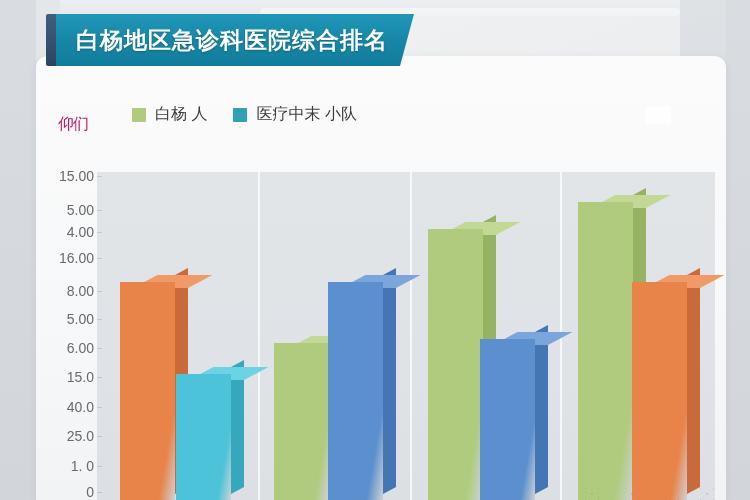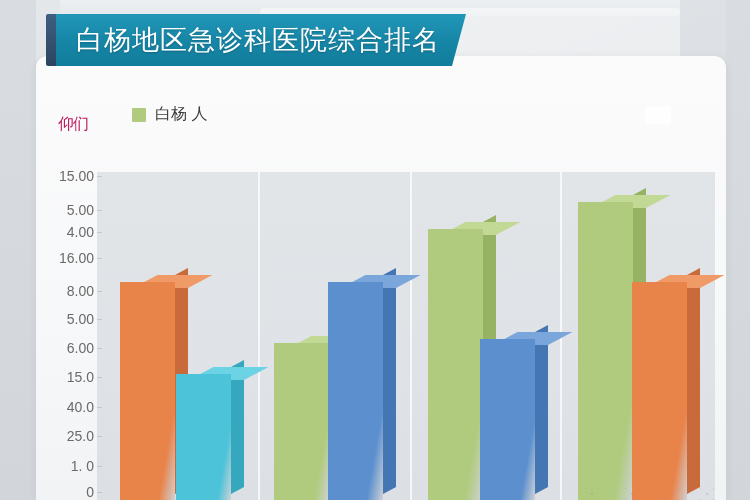--- a/index.html
+++ b/index.html
@@ -85,22 +85,22 @@
   .title-body {
     height: 52px;
     display: flex;
     align-items: center;
     padding: 0 26px 0 20px;
     background: linear-gradient(180deg, #2197b8 0%, #1685a6 55%, #127d9c 100%);
     clip-path: polygon(0 0, 100% 0, calc(100% - 14px) 100%, 0 100%);
   }
   .title-text {
     color: #ffffff;
-    font-size: 27px;
-    font-weight: normal;
+    font-size: 23px;
+    font-weight: bold;
     letter-spacing: 1px;
     white-space: nowrap;
     text-shadow: 0 1px 2px rgba(0,0,0,0.22);
   }
 
   
   .legend {
     position: absolute;
     left: 132px;
     top: 104px;
@@ -268,20 +268,24 @@
   <div class="title-accent"></div>
   <div class="title-body">
     <span class="title-text">白杨地区急诊科医院综合排名</span>
   </div>
 </div>
 
 <div class="legend">
   <div class="legend-item">
     <span class="legend-swatch" style="background:#b0cb7e"></span>
     <span class="legend-label">白杨 人</span>
+  </div>
+  <div class="legend-item">
+    <span class="legend-swatch" style="background:#2fa3b5"></span>
+    <span class="legend-label">医疗中末 小队</span>
   </div>
 </div>
 <div class="legend-ghost"></div>
 
 <div class="y-axis-title">仰们</div>
 
 <div class="chart-wrap">
   <div class="ytick-axis" id="yaxis">
       <span class="ytick" style="top: 4px;">15.00</span>
       <span class="ytick" style="top: 38px;">5.00</span>

